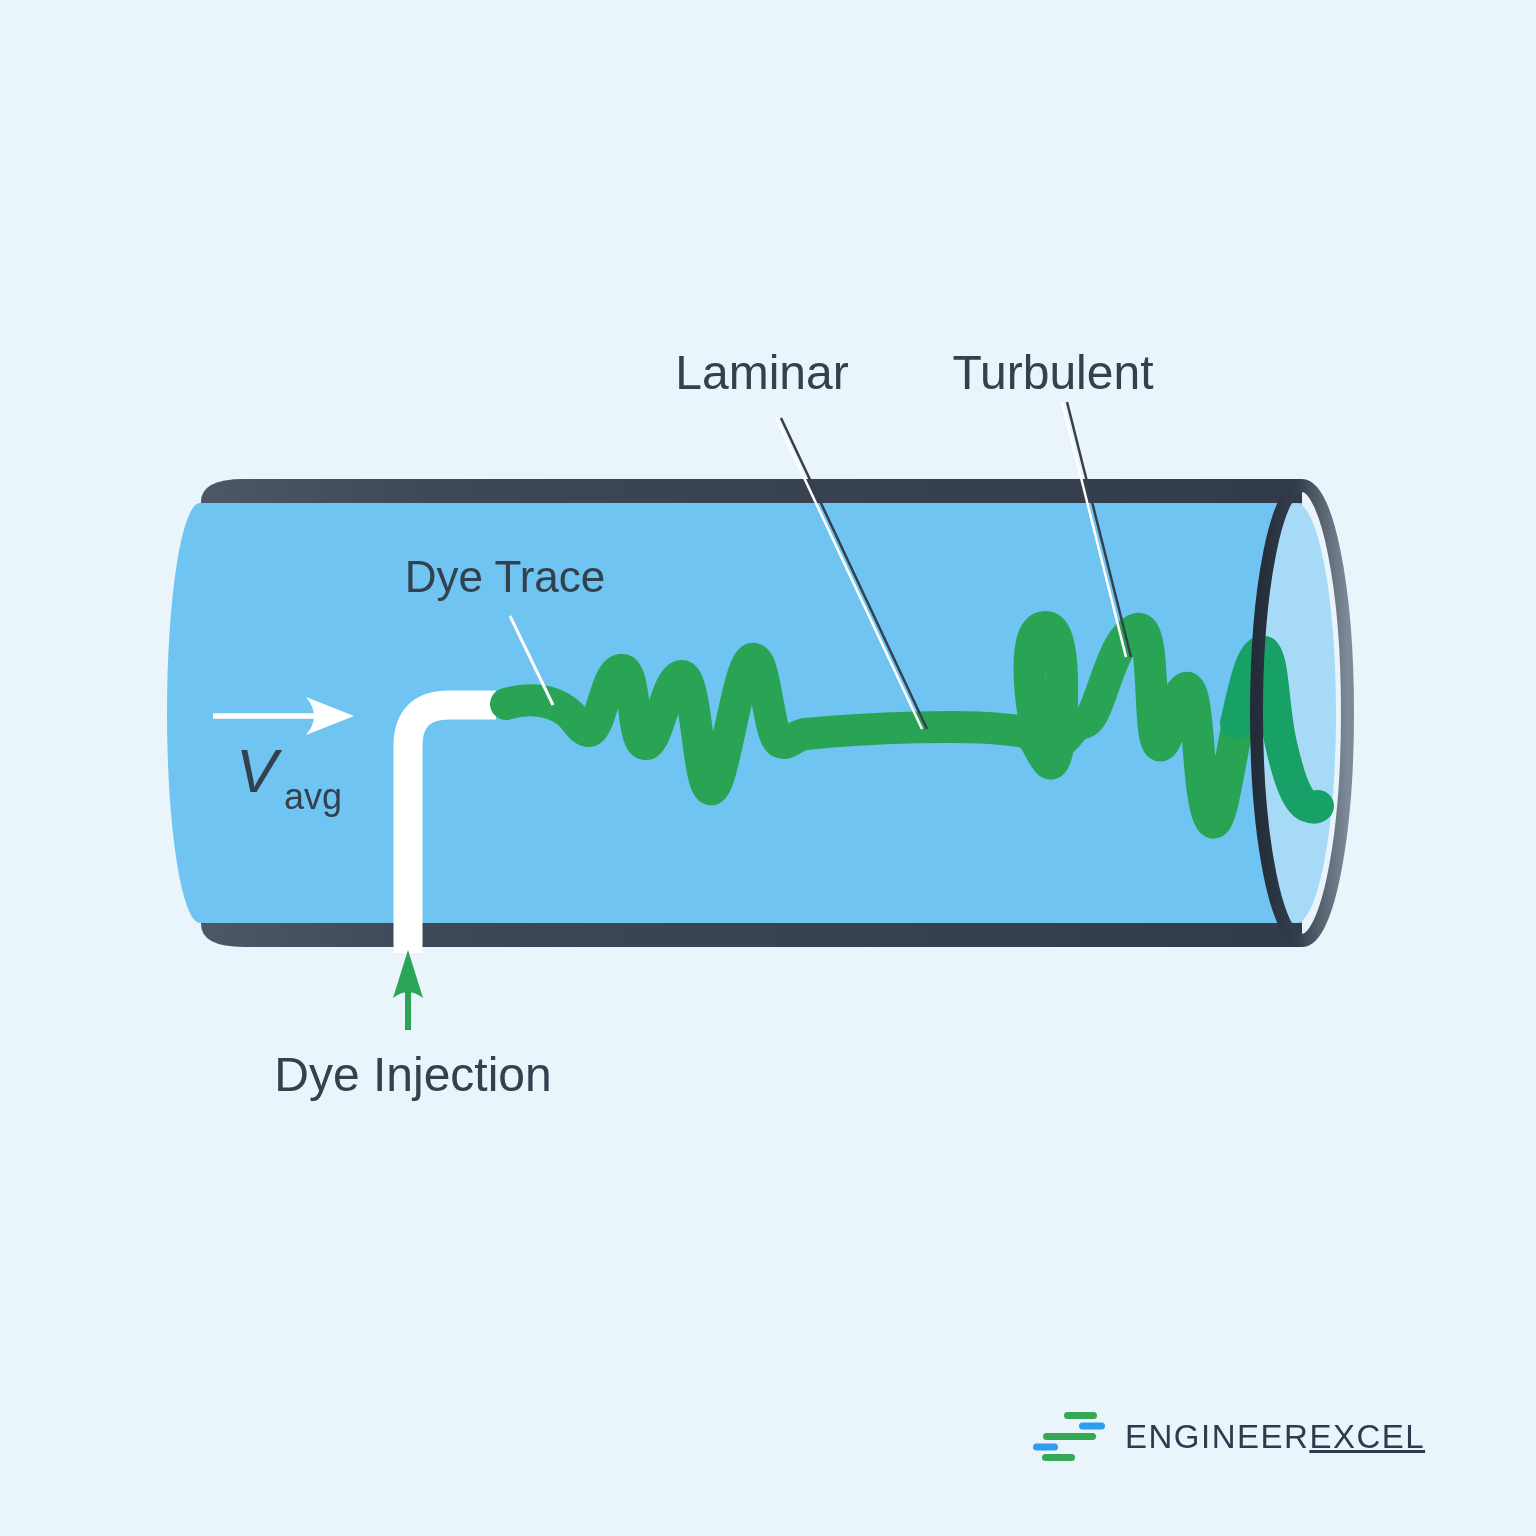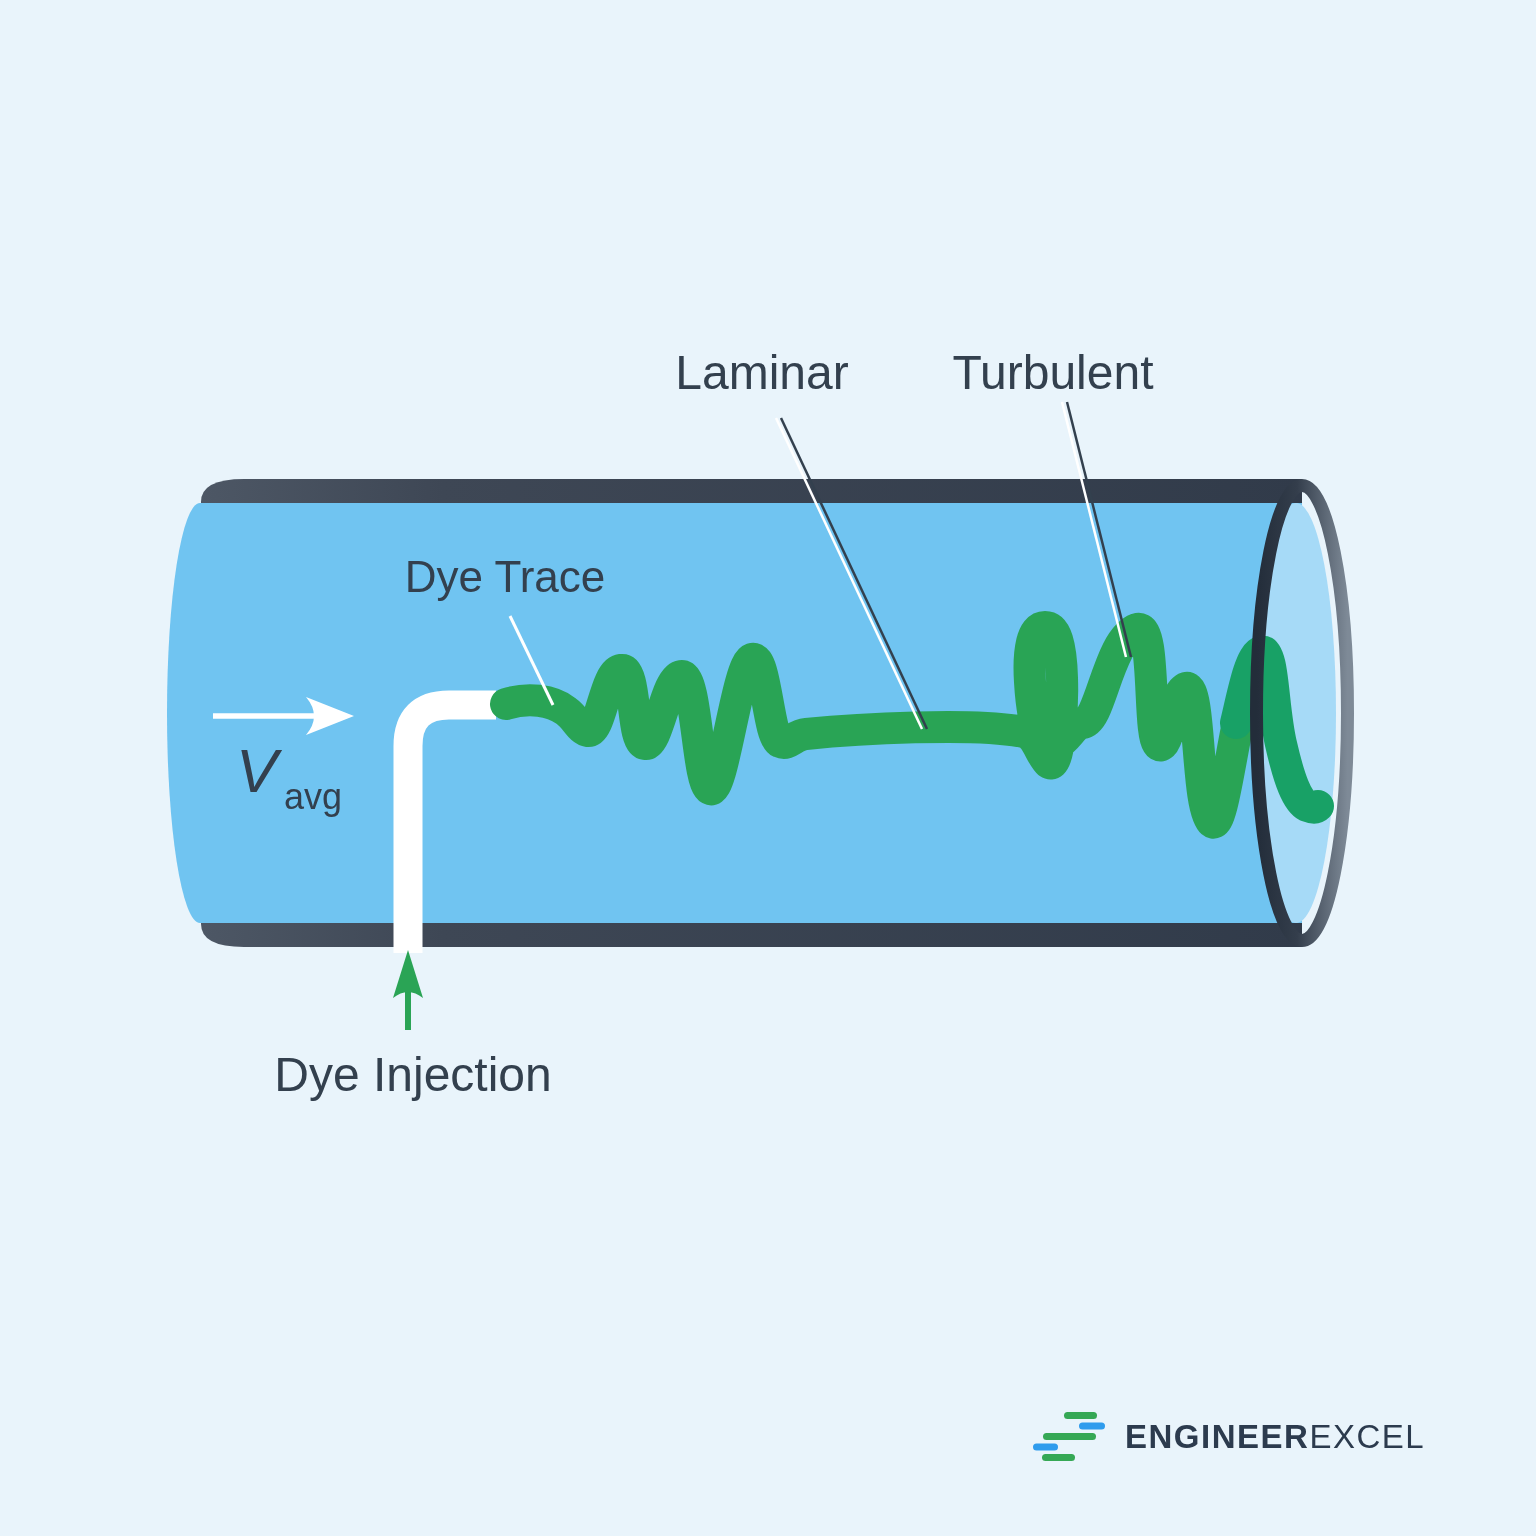--- a/index.html
+++ b/index.html
@@ -1,22 +1,22 @@
 <!DOCTYPE html>
 <html><head>
 <meta charset="utf-8">
 <style>
   html,body{margin:0;padding:0;width:1536px;height:1536px;overflow:hidden;
     background:#e9f4fb;font-family:"Liberation Sans",sans-serif;}
   .stage{position:relative;width:1536px;height:1536px;}
   svg.diagram{position:absolute;left:0;top:0;}
   .logo{position:absolute;left:1033px;top:1412px;display:flex;align-items:center;gap:16px;}
   .logo-text{font-size:33px;letter-spacing:1.5px;color:#2c3b4e;white-space:nowrap;}
-  .logo-text .bold{font-weight:700;}
-  .logo-text .light{font-weight:400;}
+  .logo-text .bold{font-weight:400;}
+  .logo-text .light{font-weight:400;text-decoration:underline;}
   text{font-family:"Liberation Sans",sans-serif;}
 </style>
 </head>
 <body>
 
 <div class="stage">
 
 <svg class="diagram" width="1536" height="1536" viewBox="0 0 1536 1536">
   <defs>
     <linearGradient id="wallGrad" x1="0" y1="0" x2="1" y2="0">

